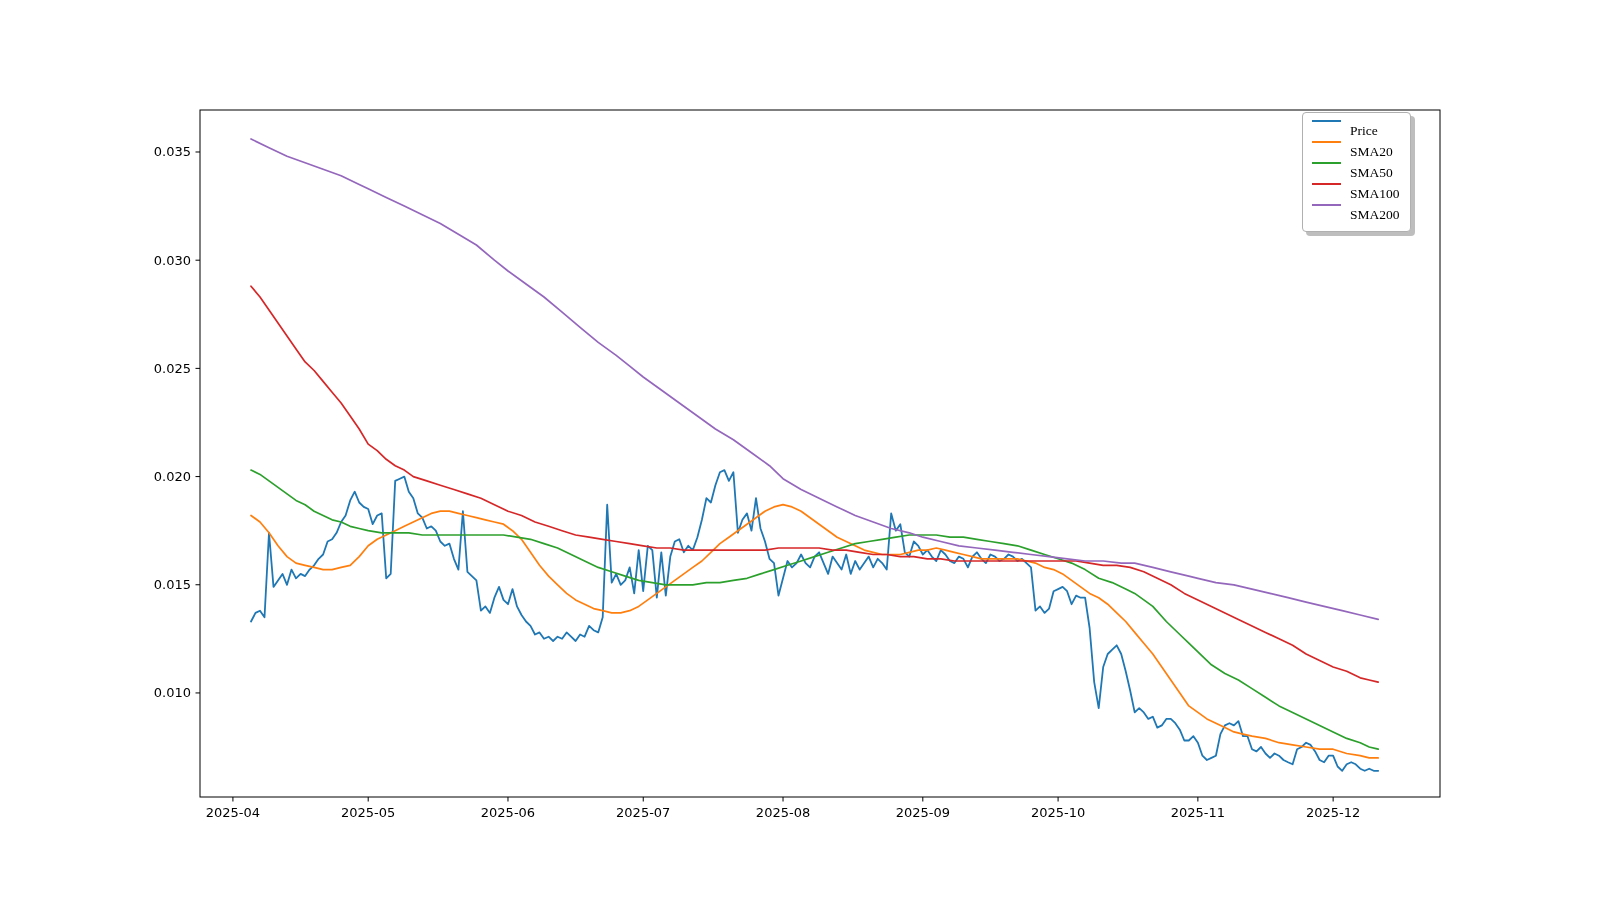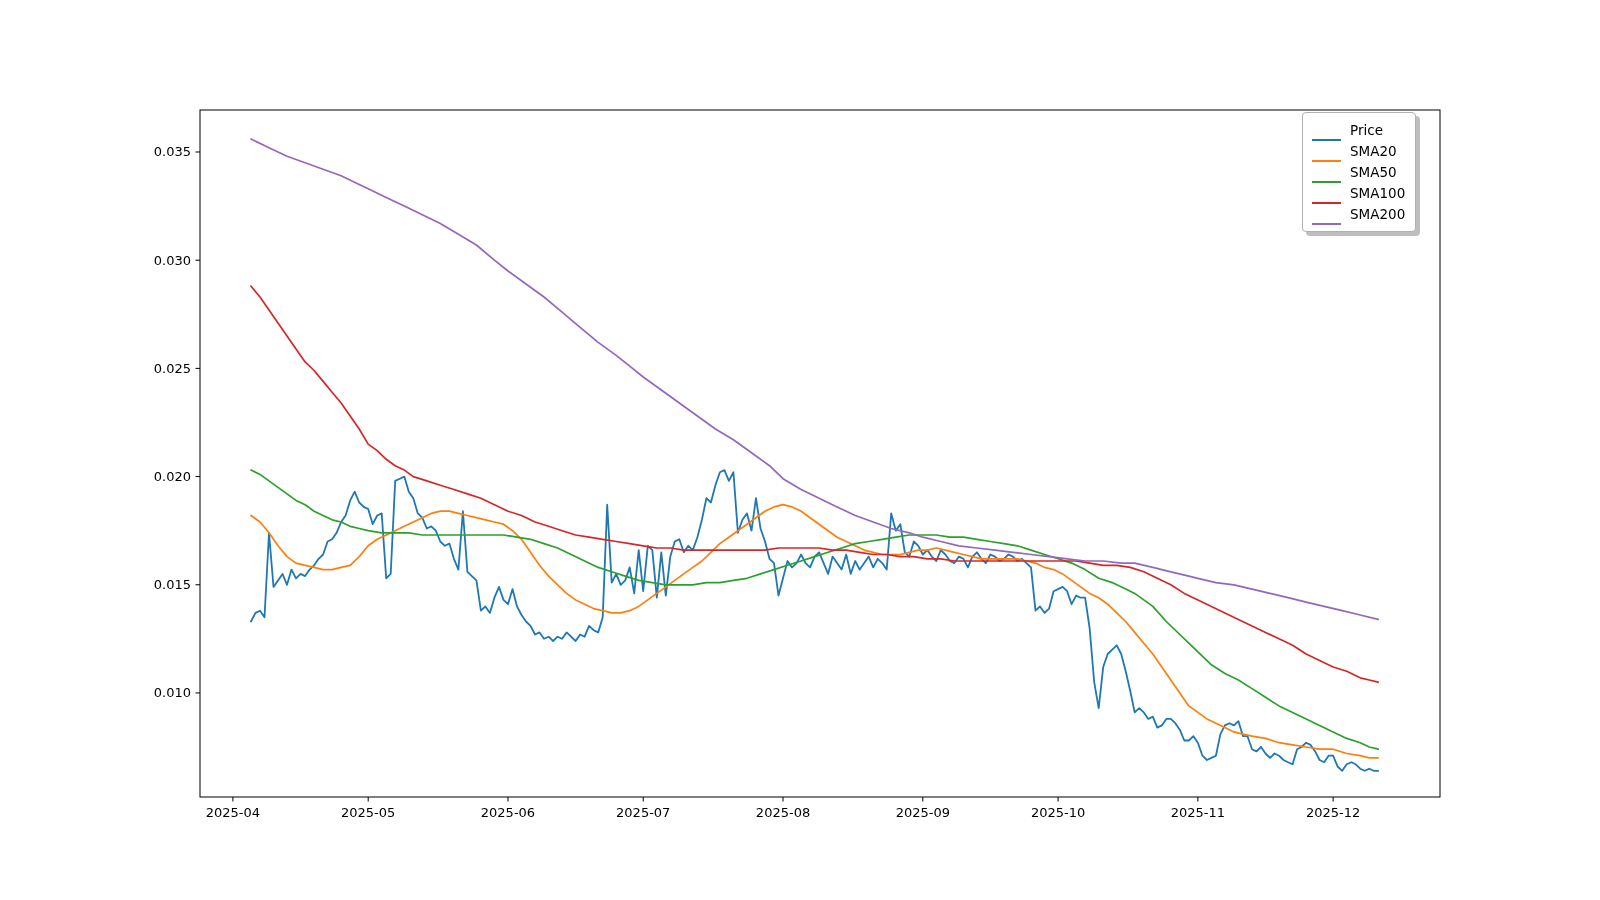--- a/index.html
+++ b/index.html
@@ -2,21 +2,21 @@
 <html><head>
 <meta charset="utf-8">
 <style>
   html,body{margin:0;padding:0;background:#ffffff;}
   body{font-family:"DejaVu Sans","Liberation Sans",sans-serif;}
   .figure{position:relative;width:1600px;height:900px;background:#ffffff;overflow:hidden;}
   #chart-svg{position:absolute;left:0;top:0;}
   .tick-label{font-family:"DejaVu Sans","Liberation Sans",sans-serif;font-size:13px;fill:#000000;}
   .legend{position:absolute;background:#ffffff;border:1px solid #b0b0b0;border-radius:4px;
           padding:7px 10px 6px 9px;box-shadow:4px 4px 0 rgba(110,110,110,0.45);}
-  .legend-row{display:flex;align-items:flex-end;height:21px;}
+  .legend-row{display:flex;align-items:flex-start;height:21px;font-family:Liberation Serif, serif;}
   .legend-sample{display:inline-block;width:29px;height:0;border-top-width:2px;border-top-style:solid;margin-right:9px;}
   .legend-label{font-size:13.5px;color:#000000;line-height:21px;white-space:nowrap;}
 </style>
 </head>
 <body>
 
 <div class="figure">
   <svg id="chart-svg" width="1600" height="900" viewBox="0 0 1600 900">
       <defs>
         <clipPath id="plot-clip">

